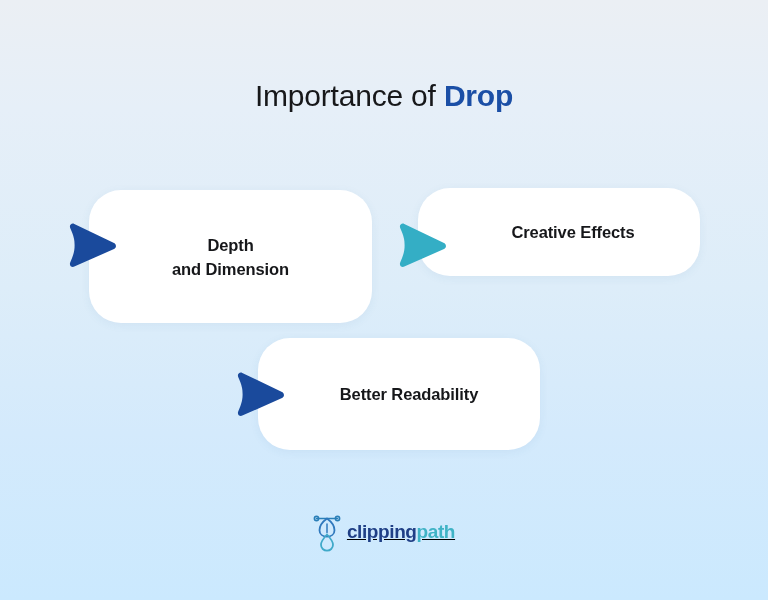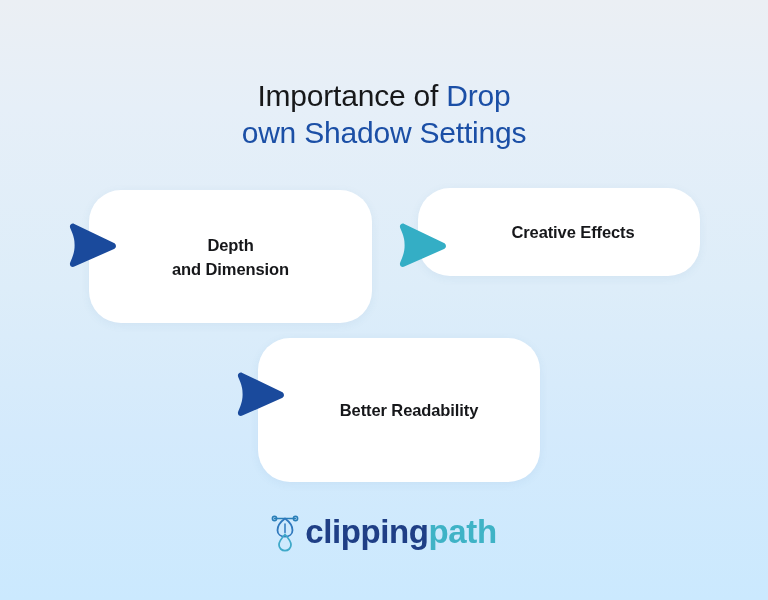--- a/index.html
+++ b/index.html
@@ -29,21 +29,21 @@
     text-align: center;
     font-size: 30px;
     line-height: 37px;
     letter-spacing: -0.2px;
     font-weight: 500;
     color: #17181a;
     white-space: pre-line;
   }
   #title .accent {
     color: #1b4fa6;
-    font-weight: 400;
+    font-weight: 700;
   }
   #title .plain {
     font-weight: 500;
     color: #17181a;
     margin-top: 8px;
   }
 
   
   .card {
     position: absolute;
@@ -60,21 +60,21 @@
     line-height: 24px;
     font-weight: 600;
     color: #16171a;
     text-align: center;
     letter-spacing: -0.1px;
     white-space: pre-line;
   }
 
   #card-depth       { left: 89px;  top: 190px; width: 283px; height: 133px; }
   #card-creative    { left: 418px; top: 188px; width: 282px; height: 88px; padding-left: 28px; }
-  #card-readability { left: 258px; top: 338px; width: 282px; height: 144px; padding-left: 20px; }
+  #card-readability { left: 258px; top: 338px; width: 282px; height: 112px; padding-left: 20px; }
 
   
   .arrow {
     position: absolute;
     width: 52px;
     height: 46px;
   }
   #arrow-depth       { left: 66px;  top: 222px; }
   #arrow-creative    { left: 396px; top: 222px; }
   #arrow-readability { left: 234px; top: 371px; }
@@ -89,34 +89,35 @@
     align-items: center;
     justify-content: center;
     gap: 6px;
   }
   #logo-mark {
     width: 28px;
     height: 40px;
     flex: 0 0 auto;
   }
   #logo-text {
-    font-size: 33px;
+    font-size: 19px;
     font-weight: 600;
     letter-spacing: -0.4px;
     line-height: 30px;
+    text-decoration: underline;
   }
   #logo-text .part-clipping { color: #1f3f86; }
   #logo-text .part-path     { color: #3fb3c6; }
 </style>
 </head>
 <body>
 
 <div id="page">
 
-  <h1 id="title"><span class="plain">Importance of </span><span class="accent">Drop</span><br><span class="accent">own Shadow Settings</span></h1>
+  <h1 id="title"><span class="plain">Importance of </span><span class="accent">Drop</span><br></h1>
 
   <div class="card" id="card-depth">
     <span class="card-label">Depth
 and Dimension</span>
   </div>
   <svg class="arrow" id="arrow-depth" viewBox="0 0 52 46">
     <path d="M4.2 6.0 C3.0 3.2 5.6 0.6 8.3 1.9 L48.0 21.0 C50.6 22.3 50.6 25.8 48.0 27.0 L8.3 44.6 C5.6 45.9 3.0 43.2 4.2 40.5 C8.0 32.0 8.6 28.0 8.6 23.2 C8.6 18.3 8.0 14.4 4.2 6.0 Z" fill="#1a4a9c"></path>
   </svg>
 
   <div class="card" id="card-creative">

